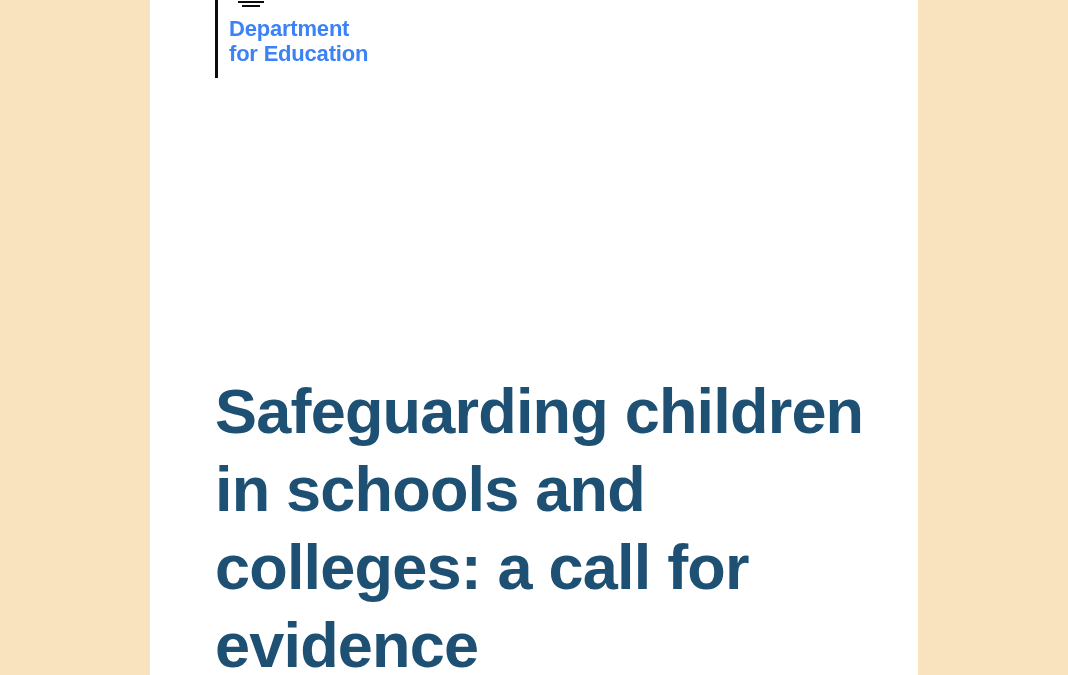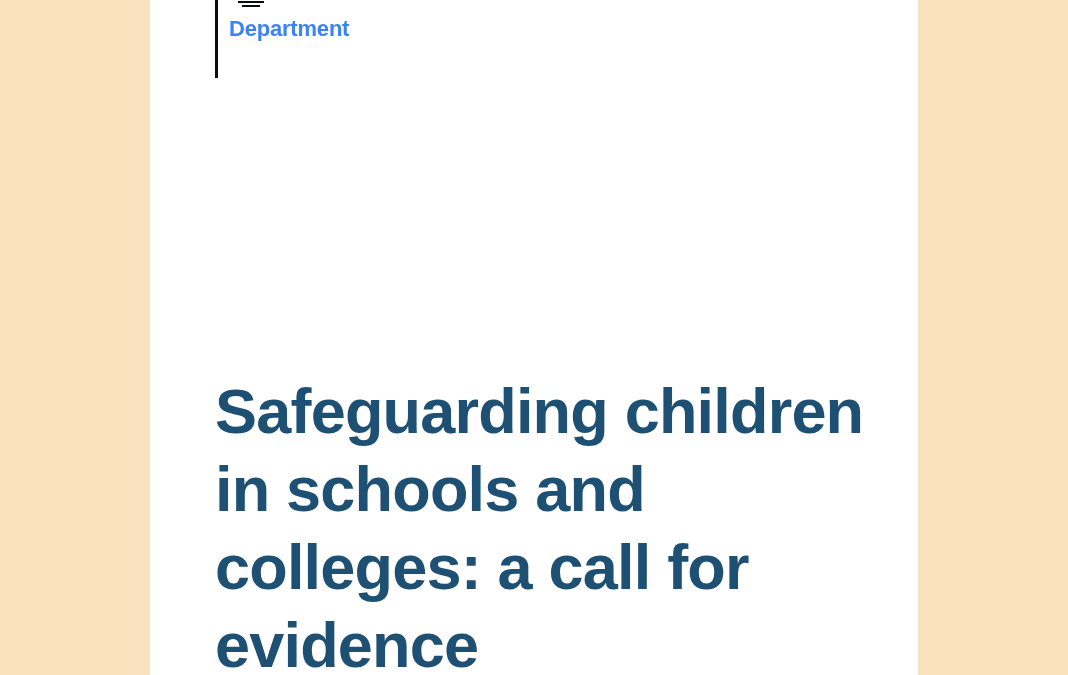--- a/index.html
+++ b/index.html
@@ -94,20 +94,21 @@
               <path d="M13 39 h18 v2 h-18 z"></path>
               <circle cx="14" cy="27" r="1.4" fill="#ffffff"></circle>
               <circle cx="22" cy="27" r="1.4" fill="#ffffff"></circle>
               <circle cx="30" cy="27" r="1.4" fill="#ffffff"></circle>
             </g>
           </svg>
         </div>
 
         <div class="logo-text">
           <span class="l1">Department</span>
+          <span class="l2">for Education</span>
         </div>
       </div>
     </div>
 
     <div class="title">Safeguarding children in schools and colleges: a call for evidence</div>
 
   </div>
 </div>
 
 </body></html>

